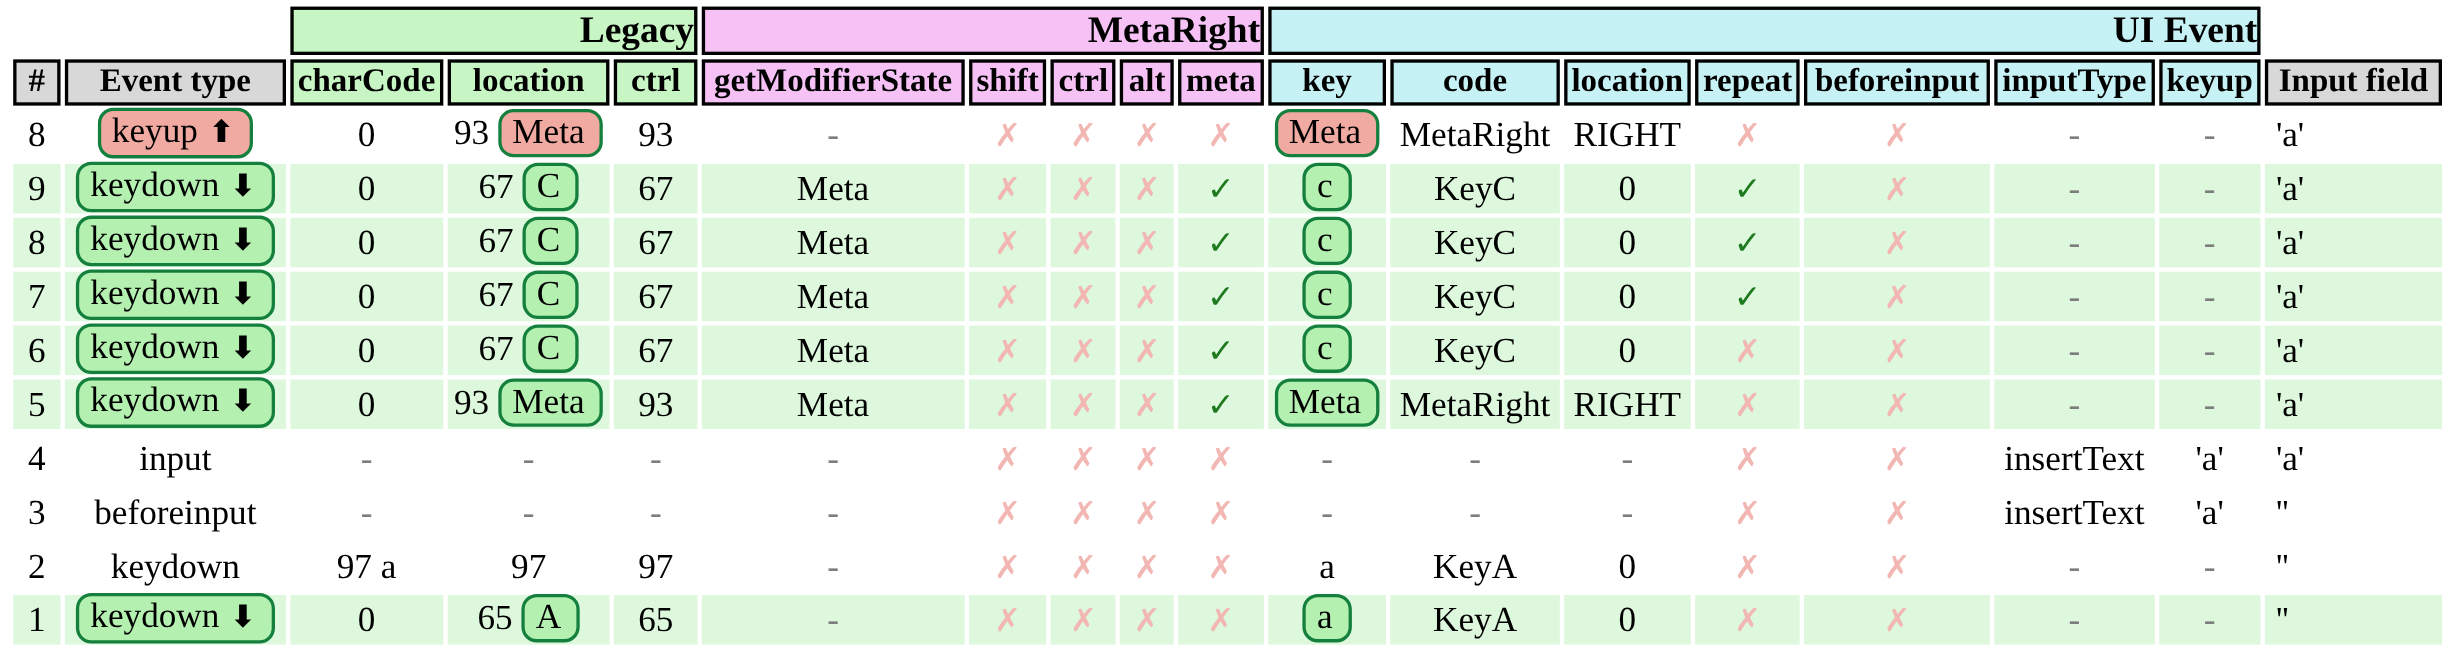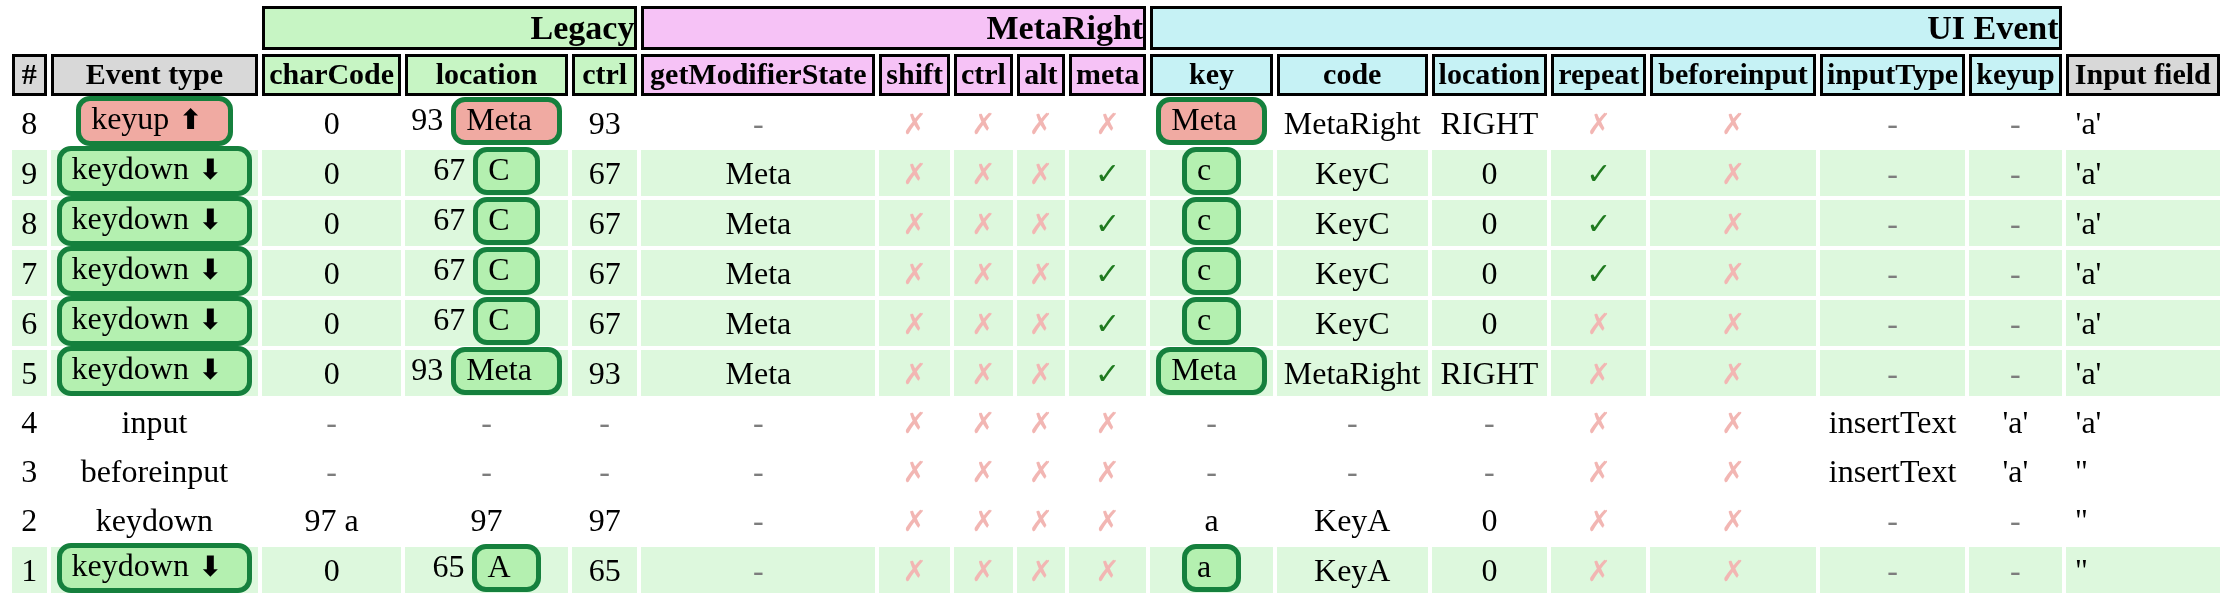--- a/index.html
+++ b/index.html
@@ -48,23 +48,23 @@
     text-align: center;
     vertical-align: middle;
     white-space: nowrap;
     overflow: visible;
   }
   tr.green td { background: var(--row-green); }
   tr.white td { background: transparent; }
   td.col-input-field { text-align: left; padding-left: 10px; }
   .badge {
     display: inline-block;
-    border: 5px solid #15803d;
+    border: 3px solid #15803d;
     border-radius: 14px;
-    padding: 0 25px 4px 10px;
+    padding: 0 14px 4px 10px;
     line-height: 34px;
     vertical-align: middle;
     margin-top: -4px;
   }
   .badge-green  { background: var(--badge-green); }
   .badge-salmon { background: var(--badge-salmon); }
   .badge .arrow {
     font-family: "DejaVu Sans", sans-serif;
     font-weight: bold;
     font-size: 28px;

